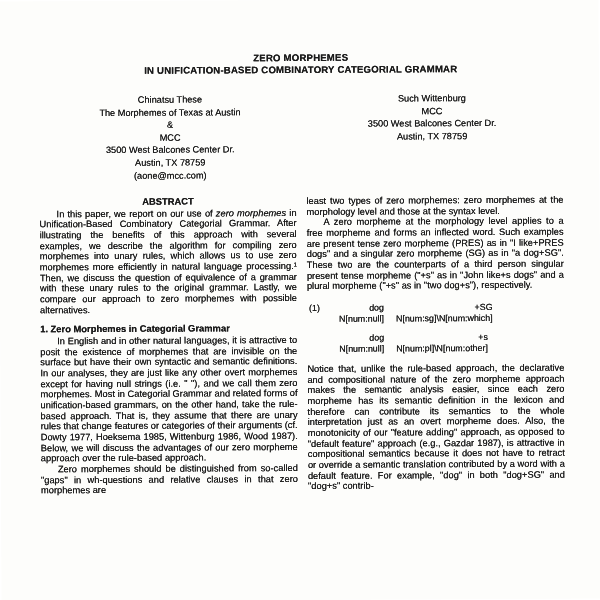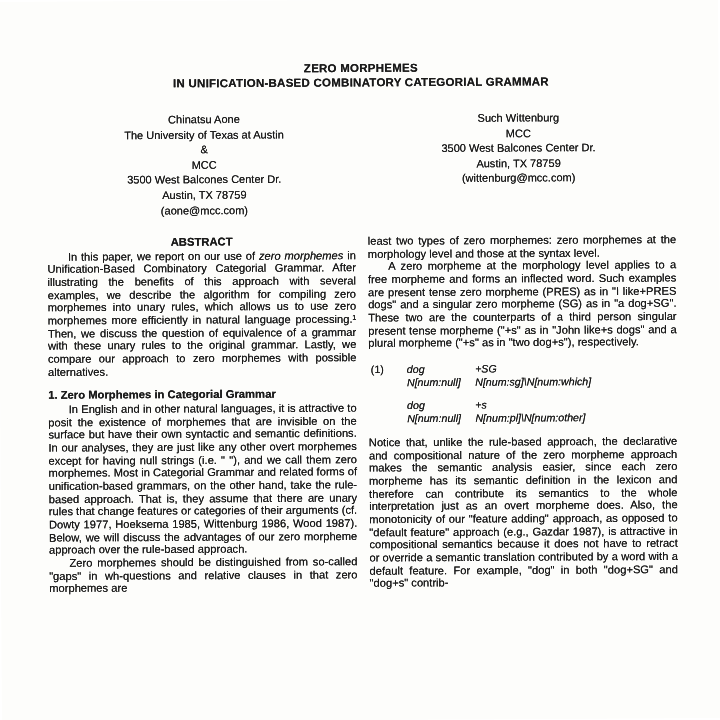--- a/index.html
+++ b/index.html
@@ -30,48 +30,47 @@
   .col { flex: 1; min-width: 0; }
   p { margin: 0; }
   .indent { text-indent: 17px; }
   .abstract-head { text-align: center; font-weight: bold; margin-bottom: 1px; font-size: 9.4px; }
   .section-head { font-weight: bold; margin: 9px 0 1px 0; font-size: 9.4px; text-align: left; }
   .example { display: flex; margin: 11px 0 10px 2px; font-size: 8.9px; line-height: 10.5px; text-align: left; }
   .ex-label { width: 30px; flex: none; }
   .ex-rows { flex: 1; }
   .ex-row { display: flex; gap: 12px; margin-bottom: 9px; }
   .ex-row:last-child { margin-bottom: 0; }
-  .ex-cell { text-align: left; white-space: nowrap; font-style: italic; }
+  .ex-cell { text-align: right; white-space: nowrap; }
 </style>
 </head>
 <body>
 
 <div class="page">
 
   <header class="title-block">
     <div>ZERO MORPHEMES</div>
     <div>IN UNIFICATION-BASED COMBINATORY CATEGORIAL GRAMMAR</div>
   </header>
 
   <div class="authors">
     <div class="author">
-      <div>Chinatsu Aone</div>
-      <div>The University of Texas at Austin</div>
+      <div>Chinatsu These</div>
+      <div>The Morphemes of Texas at Austin</div>
       <div>&amp;</div>
       <div>MCC</div>
       <div>3500 West Balcones Center Dr.</div>
       <div>Austin, TX  78759</div>
       <div>(aone@mcc.com)</div>
     </div>
     <div class="author">
       <div>Such Wittenburg</div>
       <div>MCC</div>
       <div>3500 West Balcones Center Dr.</div>
       <div>Austin, TX  78759</div>
-      <div>(wittenburg@mcc.com)</div>
     </div>
   </div>
 
   <div class="columns">
 
     <div class="col">
       <div class="abstract-head">ABSTRACT</div>
       <p class="indent"><span>In this paper, we report on our use of </span><i>zero morphemes</i><span> in Unification-Based Combinatory Categorial Grammar. After illustrating the benefits of this approach with several examples, we describe the algorithm for compiling zero morphemes into unary rules, which allows us to use zero morphemes more efficiently in natural language processing.¹ Then, we discuss the question of equivalence of a grammar with these unary rules to the original grammar. Lastly, we compare our approach to zero morphemes with possible alternatives.</span></p>
       <div class="section-head">1. Zero Morphemes in Categorial Grammar</div>
       <p class="indent">In English and in other natural languages, it is attractive to posit the existence of morphemes that are invisible on the surface but have their own syntactic and semantic definitions. In our analyses, they are just like any other overt morphemes except for having null strings (i.e. " "), and we call them zero morphemes. Most in Categorial Grammar and related forms of unification-based grammars, on the other hand, take the rule-based approach. That is, they assume that there are unary rules that change features or categories of their arguments (cf. Dowty 1977, Hoeksema 1985, Wittenburg 1986, Wood 1987). Below, we will discuss the advantages of our zero morpheme approach over the rule-based approach.</p>

